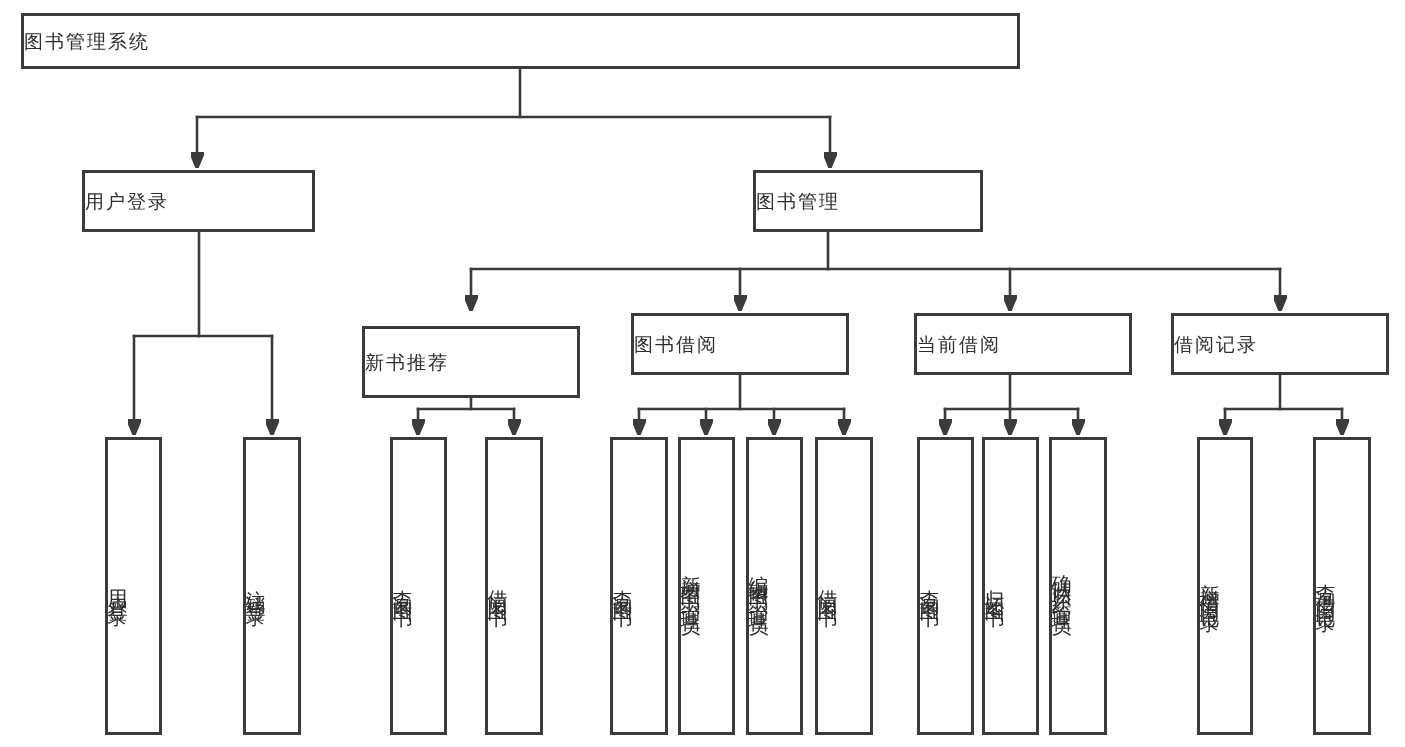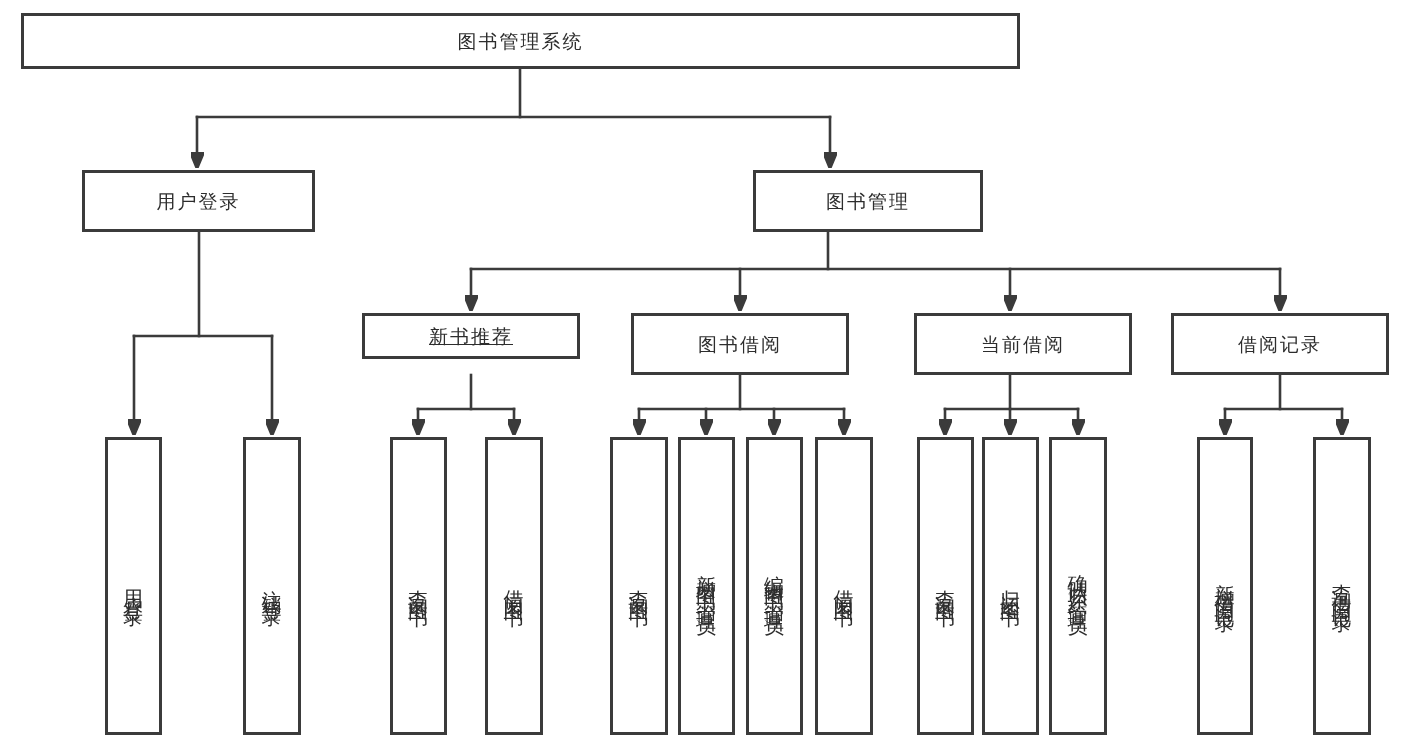--- a/index.html
+++ b/index.html
@@ -17,21 +17,21 @@
     overflow:hidden;
   }
   #connectors{position:absolute;left:0;top:0;width:1405px;height:747px;}
   #connectors path{stroke:var(--line);stroke-width:2.6;fill:none;stroke-linecap:square;}
   #connectors .head{fill:var(--line);}
   .node{
     position:absolute;
     box-sizing:border-box;
     border:3px solid var(--line);
     background:var(--bg);
-    display:flex;align-items:center;justify-content:center;
+    display:flex;align-items:center;
     color:var(--text);
   }
   .h-node{font-size:19px;letter-spacing:2px;line-height:1;}
   .leaf{
     font-size:20px;line-height:1;
   }
   .leaf .vtext{
     writing-mode:vertical-rl;
     text-orientation:mixed;
     letter-spacing:6px;
@@ -104,21 +104,21 @@
     <span>图书管理系统</span>
   </div>
 
   <div class="node h-node" style="left:82px;top:170px;width:233px;height:62px;">
     <span>用户登录</span>
   </div>
   <div class="node h-node" style="left:713px;top:170px;width:230px;height:62px;margin-left:40px;">
     <span>图书管理</span>
   </div>
 
-  <div class="node h-node" style="left:362px;top:313px;width:218px;height:46px;text-decoration:underline;">
+  <div class="node h-node" style="left:362px;top:326px;width:218px;height:72px;">
     <span>新书推荐</span>
   </div>
   <div class="node h-node" style="left:631px;top:313px;width:218px;height:62px;">
     <span>图书借阅</span>
   </div>
   <div class="node h-node" style="left:901px;top:313px;width:218px;height:62px;margin-left:13px;">
     <span>当前借阅</span>
   </div>
   <div class="node h-node" style="left:1171px;top:313px;width:218px;height:62px;">
     <span>借阅记录</span>

